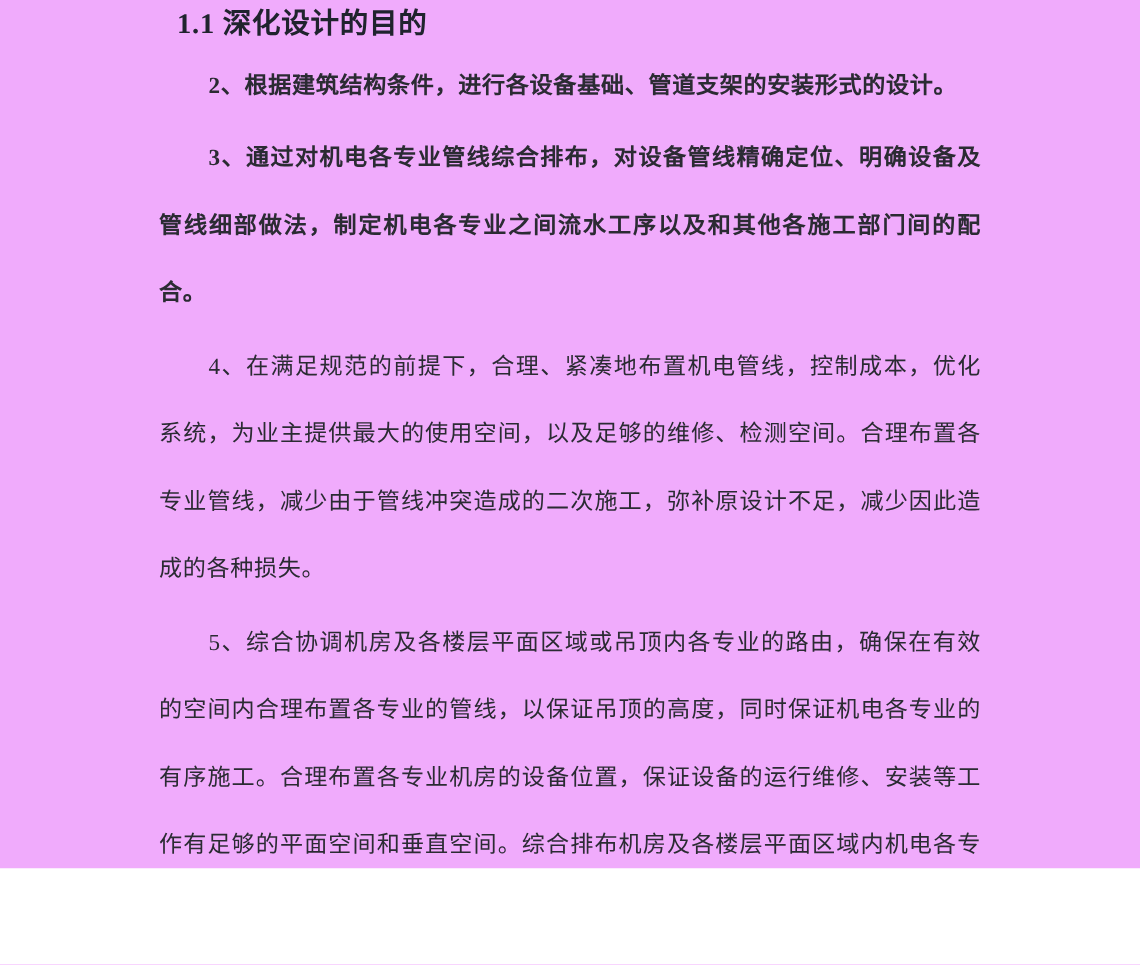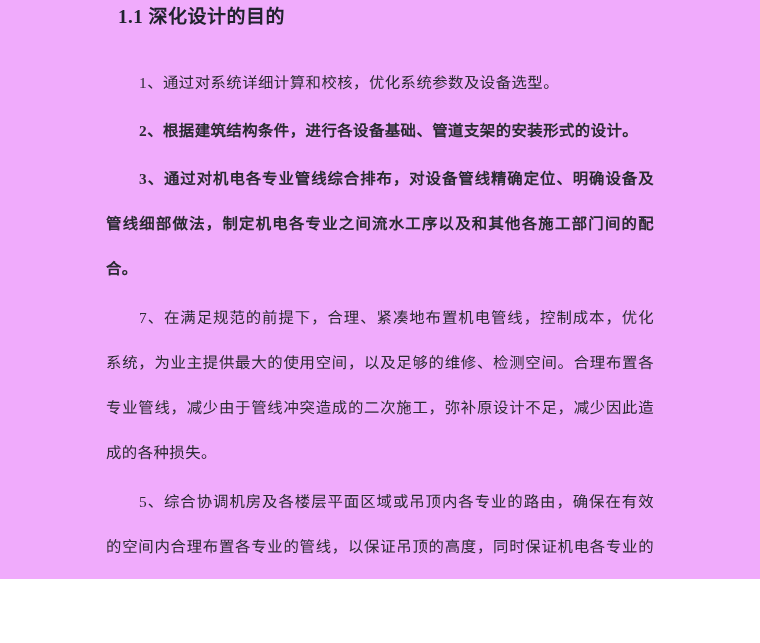--- a/index.html
+++ b/index.html
@@ -54,24 +54,23 @@
   .para-5 { margin-top: 4px; }
 </style>
 </head>
 <body>
 
 <div class="page">
   <div class="doc-body">
 
     <h2 class="section-heading">1.1 深化设计的目的</h2>
 
-    <p class="para para-1">1、通过对系统详细计算和校核，优化系统参数及设备选型。</p>
 
     <p class="para para-2">2、根据建筑结构条件，进行各设备基础、管道支架的安装形式的设计。</p>
 
     <p class="para para-3">3、通过对机电各专业管线综合排布，对设备管线精确定位、明确设备及管线细部做法，制定机电各专业之间流水工序以及和其他各施工部门间的配合。</p>
 
-    <p class="para para-4">7、在满足规范的前提下，合理、紧凑地布置机电管线，控制成本，优化系统，为业主提供最大的使用空间，以及足够的维修、检测空间。合理布置各专业管线，减少由于管线冲突造成的二次施工，弥补原设计不足，减少因此造成的各种损失。</p>
+    <p class="para para-4">4、在满足规范的前提下，合理、紧凑地布置机电管线，控制成本，优化系统，为业主提供最大的使用空间，以及足够的维修、检测空间。合理布置各专业管线，减少由于管线冲突造成的二次施工，弥补原设计不足，减少因此造成的各种损失。</p>
 
     <p class="para para-5">5、综合协调机房及各楼层平面区域或吊顶内各专业的路由，确保在有效的空间内合理布置各专业的管线，以保证吊顶的高度，同时保证机电各专业的有序施工。合理布置各专业机房的设备位置，保证设备的运行维修、安装等工作有足够的平面空间和垂直空间。综合排布机房及各楼层平面区域内机电各专业管线，协调机电与土建、精装修专业的施工冲突。确定管线和预留洞的精确定位，减少对结构施工的影响。</p>
 
   </div>
 </div>
 
 </body></html>

